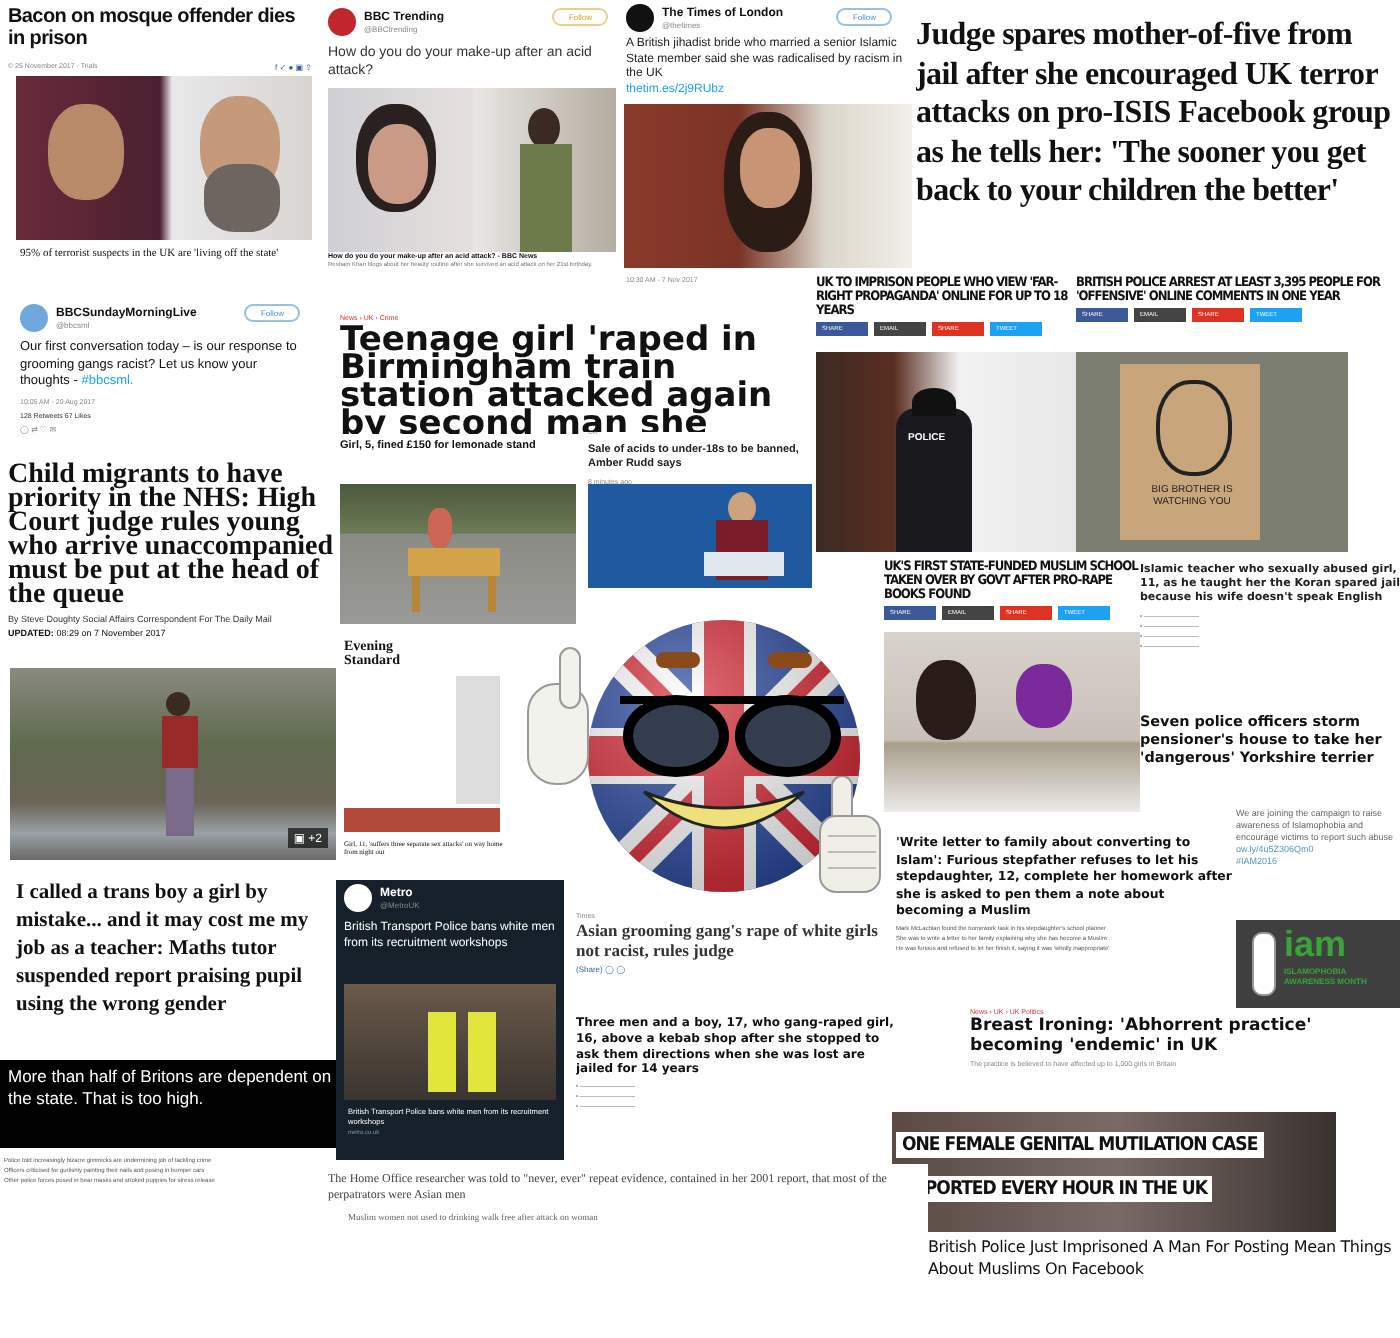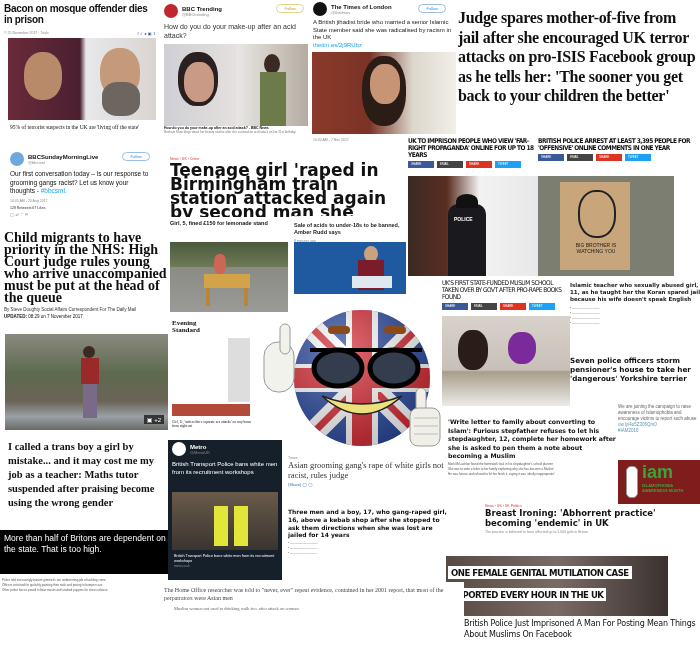--- a/index.html
+++ b/index.html
@@ -213,21 +213,21 @@
 
 <div class="abs" style="left:408px;top:388px;width:36px;height:60px;overflow:visible;">
   <svg width="36" height="60" viewBox="0 0 36 60">
     <rect x="8" y="0" width="10" height="24" rx="5" fill="#efefe8" stroke="#999"></rect>
     <rect x="2" y="20" width="30" height="38" rx="8" fill="#efefe8" stroke="#999"></rect>
     <path d="M6 30 H30 M6 38 H30 M6 46 H30" stroke="#bbb"></path>
   </svg>
 </div>
 
 <div class="abs" style="left:442px;top:280px;width:128px;height:126px;background:#fff;">
-  <div class="cond" style="font-size:6.5px;font-weight:normal;line-height:7px;">UK'S FIRST STATE-FUNDED MUSLIM SCHOOL TAKEN OVER BY GOVT AFTER PRO-RAPE BOOKS FOUND</div>
+  <div class="cond" style="font-size:6.5px;font-weight:bold;line-height:7px;">UK'S FIRST STATE-FUNDED MUSLIM SCHOOL TAKEN OVER BY GOVT AFTER PRO-RAPE BOOKS FOUND</div>
   <div class="share-row" style="margin-top:2px;">
     <span style="background:#3b5998;">SHARE</span>
     <span style="background:#444;">EMAIL</span>
     <span style="background:#d32;">SHARE</span>
     <span style="background:#1da1f2;">TWEET</span>
   </div>
   <div class="photo" style="left:0;top:36px;width:128px;height:90px;background:linear-gradient(180deg,#d8d2cc 0%,#c8c0b8 60%,#a89e8a 62%,#ecebea 100%);">
     <div style="position:absolute;left:16px;top:14px;width:30px;height:40px;border-radius:45%;background:#2a1c18;"></div>
     <div style="position:absolute;left:66px;top:16px;width:28px;height:32px;border-radius:45%;background:#7a2a9a;"></div>
   </div>
@@ -236,21 +236,21 @@
 <div class="abs" style="left:570px;top:282px;width:130px;height:66px;background:#fff;">
   <div style="font-family:'DejaVu Sans',sans-serif;font-size:5.5px;font-weight:bold;line-height:7px;color:#222;">Islamic teacher who sexually abused girl, 11, as he taught her the Koran spared jail because his wife doesn't speak English</div>
   <div class="bullets" style="margin-top:3px;">• ─────────────<br>• ─────────────<br>• ─────────────<br>• ─────────────</div>
 </div>
 
 <div class="abs" style="left:570px;top:356px;width:130px;height:46px;background:#fff;">
   <div style="font-family:'DejaVu Sans',sans-serif;font-size:7.2px;font-weight:bold;line-height:9px;">Seven police officers storm pensioner's house to take her 'dangerous' Yorkshire terrier</div>
 </div>
 
 <div class="abs serif" style="left:4px;top:440px;width:166px;height:94px;background:#fff;">
-  <div style="font-size:10.5px;font-weight:bold;line-height:14px;padding-left:4px;">I called a trans boy a girl by mistake... and it may cost me my job as a teacher: Maths tutor suspended after praising become using the wrong gender</div>
+  <div style="font-size:10.5px;font-weight:bold;line-height:14px;padding-left:4px;">I called a trans boy a girl by mistake... and it may cost me my job as a teacher: Maths tutor suspended report praising pupil using the wrong gender</div>
 </div>
 
 <div class="abs" style="left:0;top:530px;width:170px;height:44px;background:#000;">
   <div style="color:#fff;font-size:8.5px;line-height:10.5px;padding:3px 4px;">More than half of Britons are dependent on the state. That is too high.</div>
 </div>
 
 <div class="abs" style="left:2px;top:576px;width:168px;height:93px;background:#fff;">
   <div class="bullets" style="margin-top:2px;">
     <div>Police told increasingly bizarre gimmicks are undermining job of tackling crime</div>
     <div>Officers criticised for gurlishly painting their nails and posing in bumper cars</div>
@@ -272,21 +272,21 @@
     <div style="position:absolute;left:62px;top:14px;width:14px;height:40px;background:#e3e63a;"></div>
   </div>
   <div style="position:absolute;left:6px;top:114px;width:102px;">
     <div style="font-size:3.8px;line-height:5px;">British Transport Police bans white men from its recruitment workshops</div>
     <div style="font-size:3px;color:#8899a6;">metro.co.uk</div>
   </div>
 </div>
 
 <div class="abs" style="left:288px;top:456px;width:160px;height:40px;background:#fff;">
   <div class="small">Times</div>
-  <div class="serif" style="font-size:8.5px;line-height:10px;font-weight:normal;color:#333;">Asian grooming gang's rape of white girls not racist, rules judge</div>
+  <div class="serif" style="font-size:8.5px;line-height:10px;font-weight:bold;color:#333;">Asian grooming gang's rape of white girls not racist, rules judge</div>
   <div style="font-size:4px;color:#36a;margin-top:2px;">(<span>Share</span>) ◯ ◯</div>
 </div>
 
 <div class="abs" style="left:288px;top:508px;width:160px;height:68px;background:#fff;">
   <div style="font-family:'DejaVu Sans',sans-serif;font-size:6px;font-weight:bold;line-height:7.8px;">Three men and a boy, 17, who gang-raped girl, 16, above a kebab shop after she stopped to ask them directions when she was lost are jailed for 14 years</div>
   <div class="bullets" style="margin-top:2px;">• ─────────────<br>• ─────────────<br>• ─────────────</div>
 </div>
 
 <div class="abs" style="left:448px;top:418px;width:168px;height:92px;background:#fff;">
   <div style="font-family:'DejaVu Sans',sans-serif;font-size:6.2px;font-weight:bold;line-height:8.5px;">'Write letter to family about converting to Islam': Furious stepfather refuses to let his stepdaughter, 12, complete her homework after she is asked to pen them a note about becoming a Muslim</div>
@@ -295,21 +295,21 @@
     <div>She was to write a letter to her family explaining why she has become a Muslim</div>
     <div>He was furious and refused to let her finish it, saying it was 'wholly inappropriate'</div>
   </div>
 </div>
 
 <div class="abs" style="left:616px;top:400px;width:84px;height:108px;background:#fff;">
   <div style="font-size:4.5px;line-height:6px;color:#666;padding:4px 2px;">
     <span>We are joining the campaign to raise awareness of Islamophobia and encourage victims to report such abuse </span><span style="color:#59b">ow.ly/4u5Z306Qm0</span><br>
     <span style="color:#59b">#IAM2016</span>
   </div>
-  <div style="position:absolute;left:2px;top:60px;width:82px;height:44px;background:#7f1d1d;">
+  <div style="position:absolute;left:2px;top:60px;width:82px;height:44px;background:#404040;">
     <div style="position:absolute;left:8px;top:6px;width:10px;height:30px;background:#fff;border-radius:5px;border:1px solid #999;"></div>
     <div style="position:absolute;left:24px;top:2px;font-size:18px;font-weight:bold;color:#3aa33a;">iam</div>
     <div style="position:absolute;left:24px;top:24px;width:52px;font-size:4px;font-weight:bold;color:#3aa33a;line-height:4.5px;">ISLAMOPHOBIA AWARENESS MONTH</div>
   </div>
 </div>
 
 <div class="abs" style="left:448px;top:504px;width:190px;height:52px;background:#fff;margin-left:37px;">
   <div class="small" style="color:#d33;">News › UK › UK Politics</div>
   <div style="font-family:'DejaVu Sans',sans-serif;font-size:8.5px;font-weight:bold;line-height:10px;">Breast Ironing: 'Abhorrent practice' becoming 'endemic' in UK</div>
   <div class="small" style="margin-top:2px;">The practice is believed to have affected up to 1,000 girls in Britain</div>

